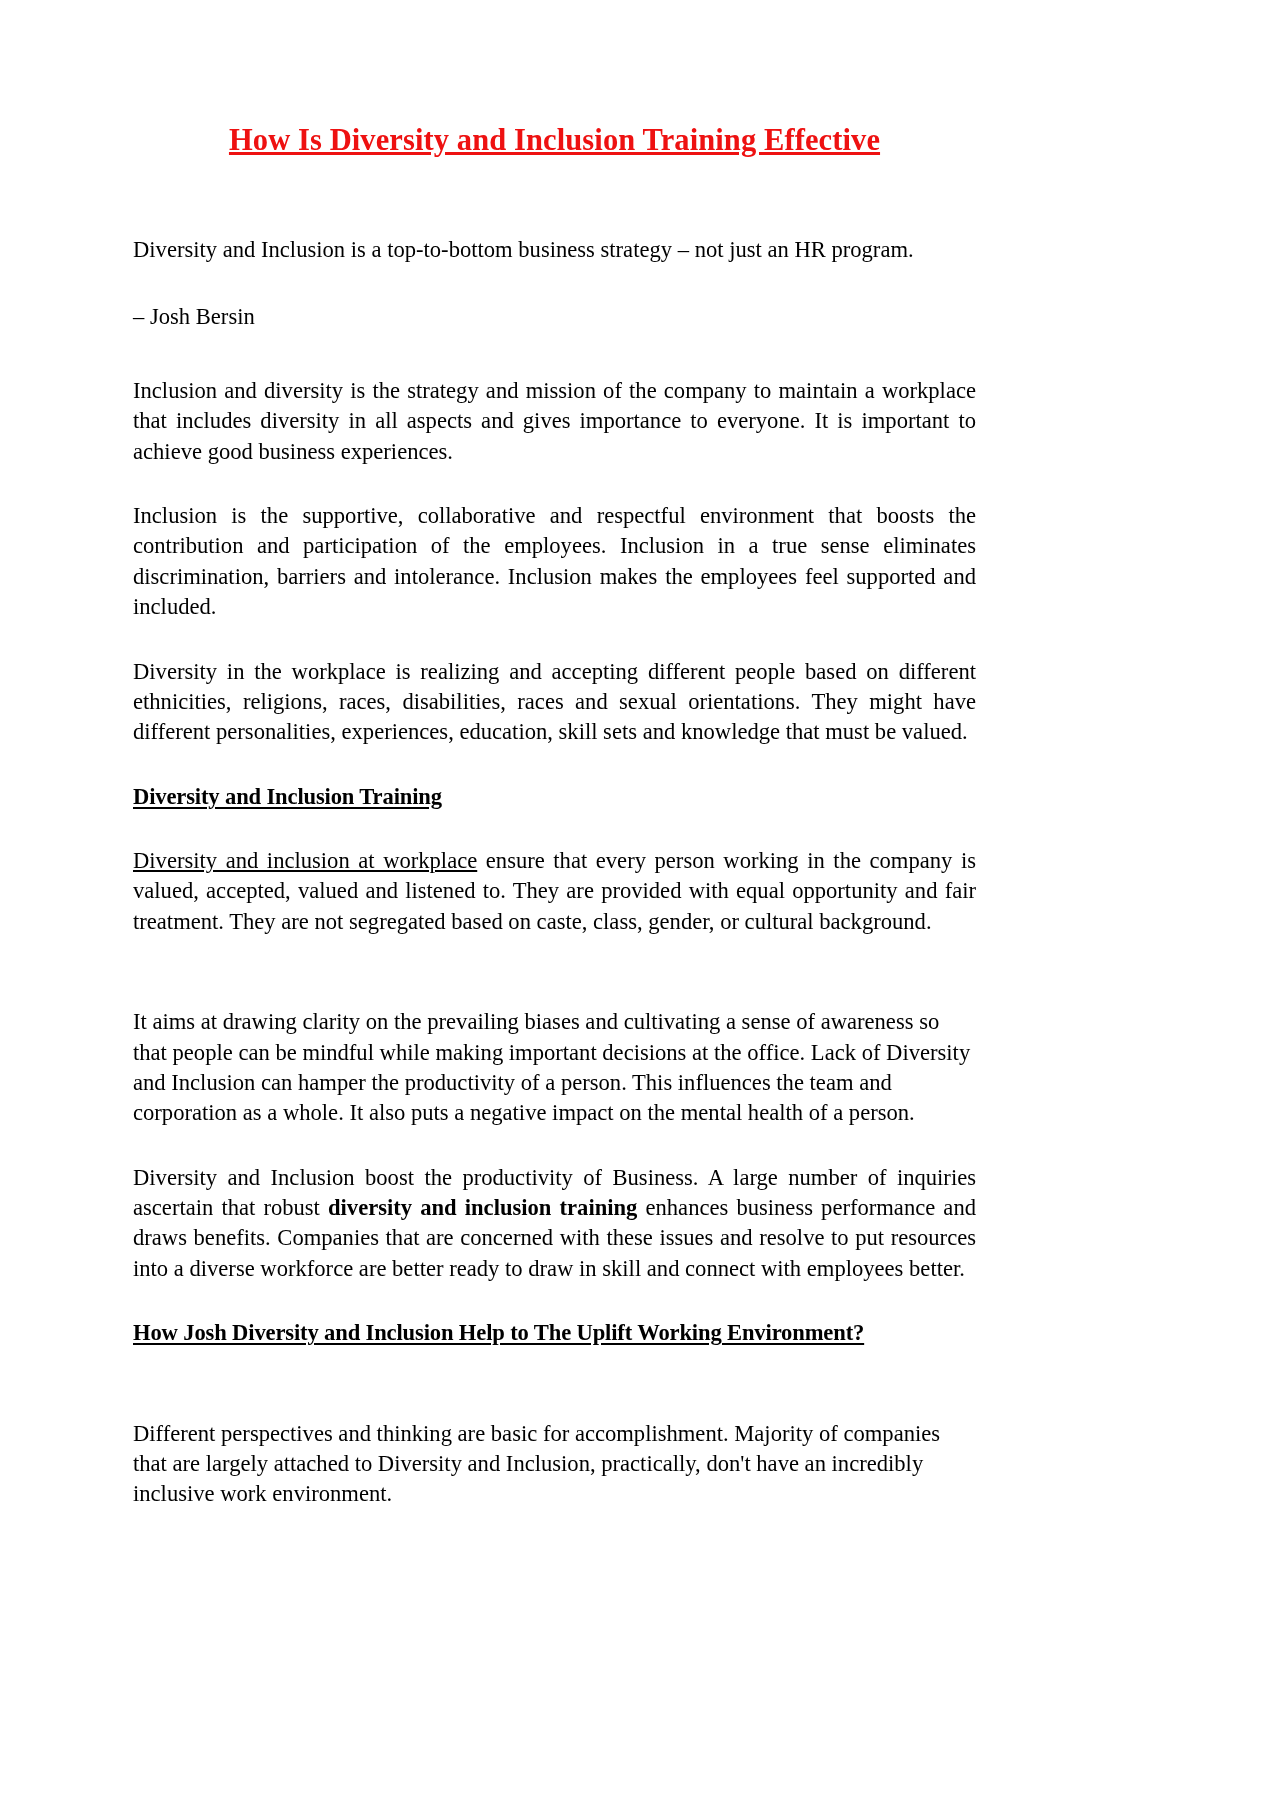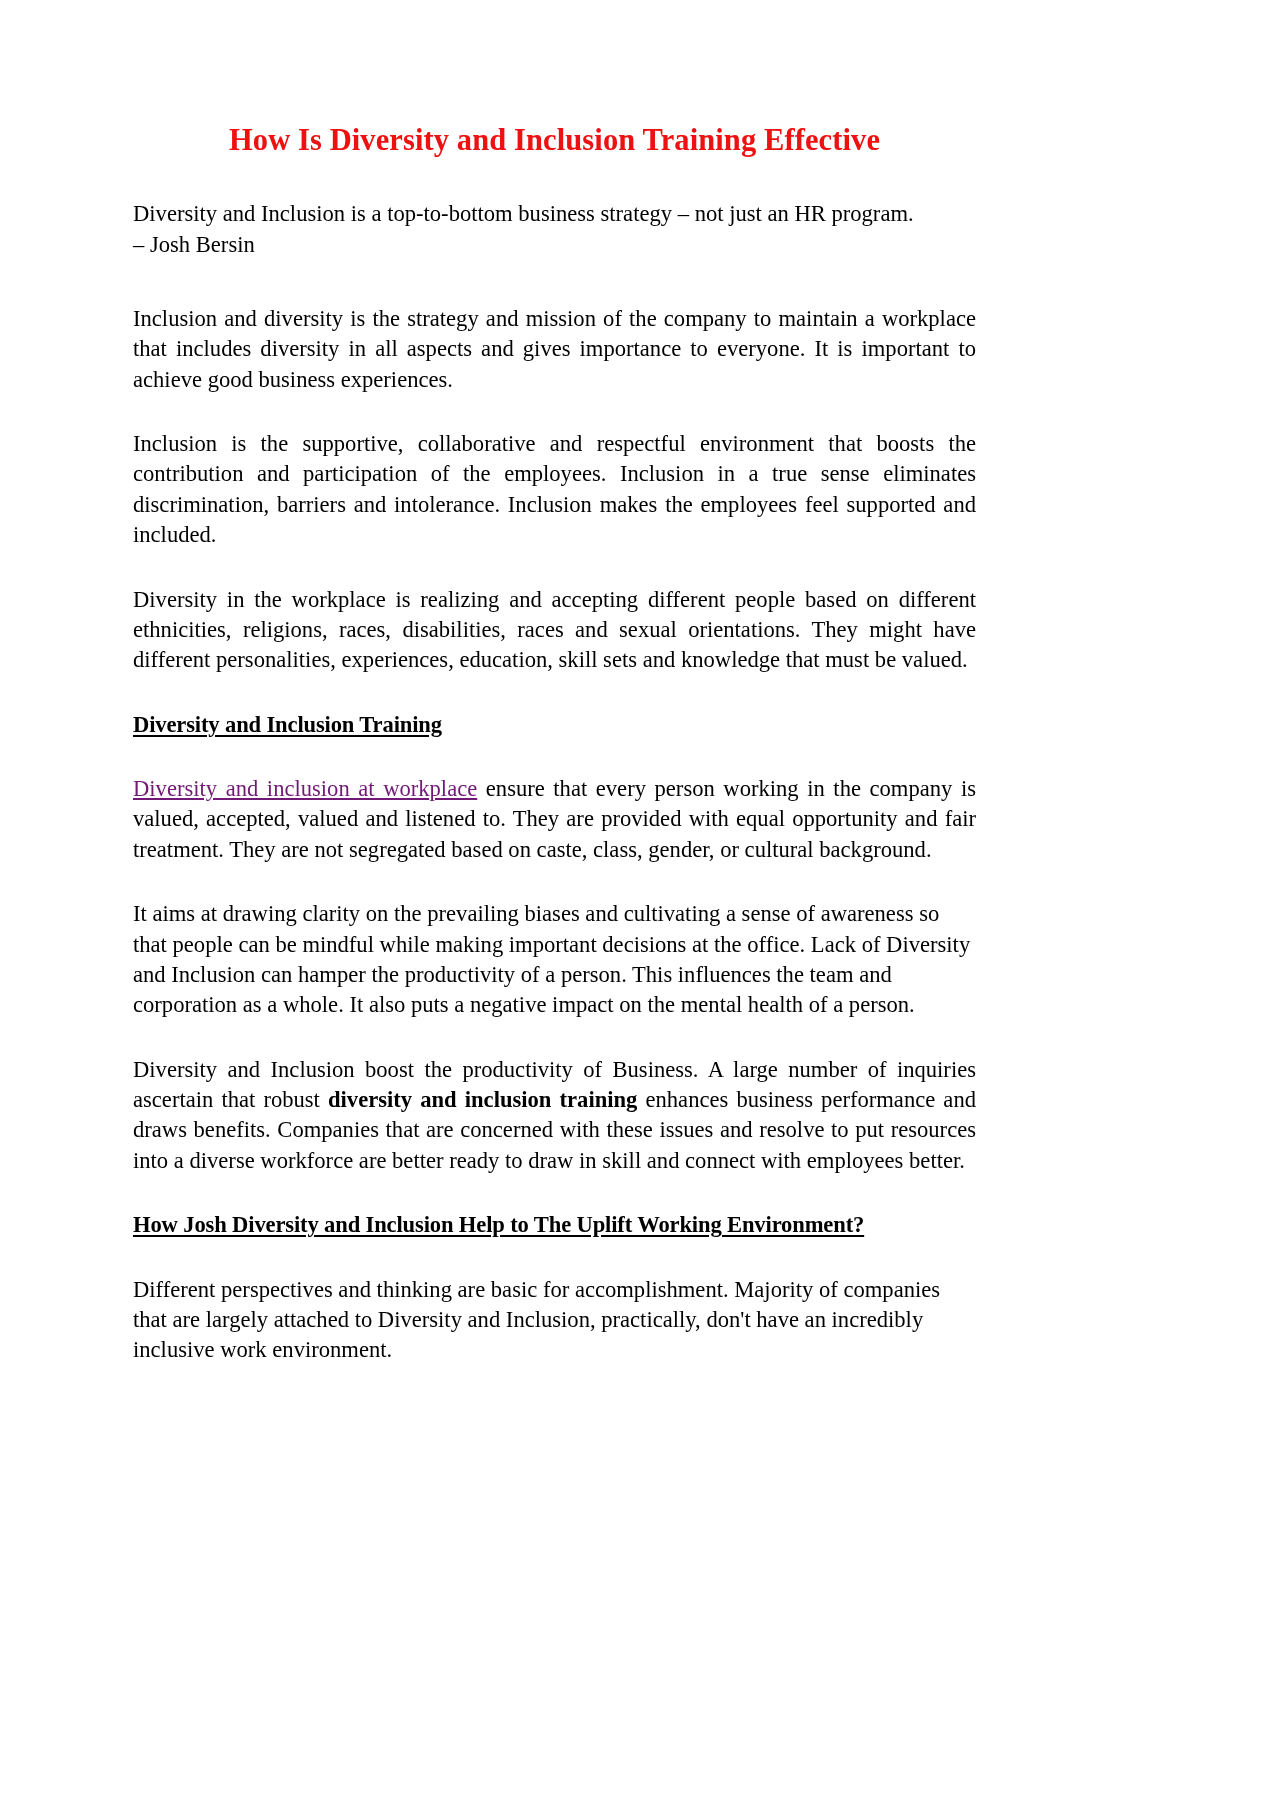--- a/index.html
+++ b/index.html
@@ -30,50 +30,52 @@
     color: #ee1111;
     font-weight: bold;
     font-size: 30.5px;
     line-height: 1.22;
     margin: 0 0 0 0;
     padding: 0 14px;
     letter-spacing: 0.1px;
   }
   .doc-title .t-line {
     display: block;
+    text-decoration: underline;
   }
   p.para {
     font-size: 22.6px;
     line-height: 1.345;
     text-align: justify;
     margin: 0;
     padding: 0;
     -webkit-hyphens: none;
     hyphens: none;
   }
   p.para.left {
     text-align: left;
+    margin-top: 36px;
   }
   .spacer-m  { height: 34px; }
   .spacer-l  { height: 44px; }
   .spacer-title { height: 40px; }
 
   h2.section-heading {
     font-size: 22.6px;
     font-weight: bold;
     line-height: 1.345;
     margin: 0;
     padding: 0;
     text-decoration: underline;
     text-underline-offset: 3px;
     text-decoration-thickness: 2px;
     letter-spacing: -0.15px;
   }
   a.doc-link {
-    color: #701a75;
+    color: #000000;
     text-underline-offset: 2px;
   }
   strong.inline-bold {
     font-weight: bold;
   }
 </style>
 </head>
 <body>
 
 <div class="page">

